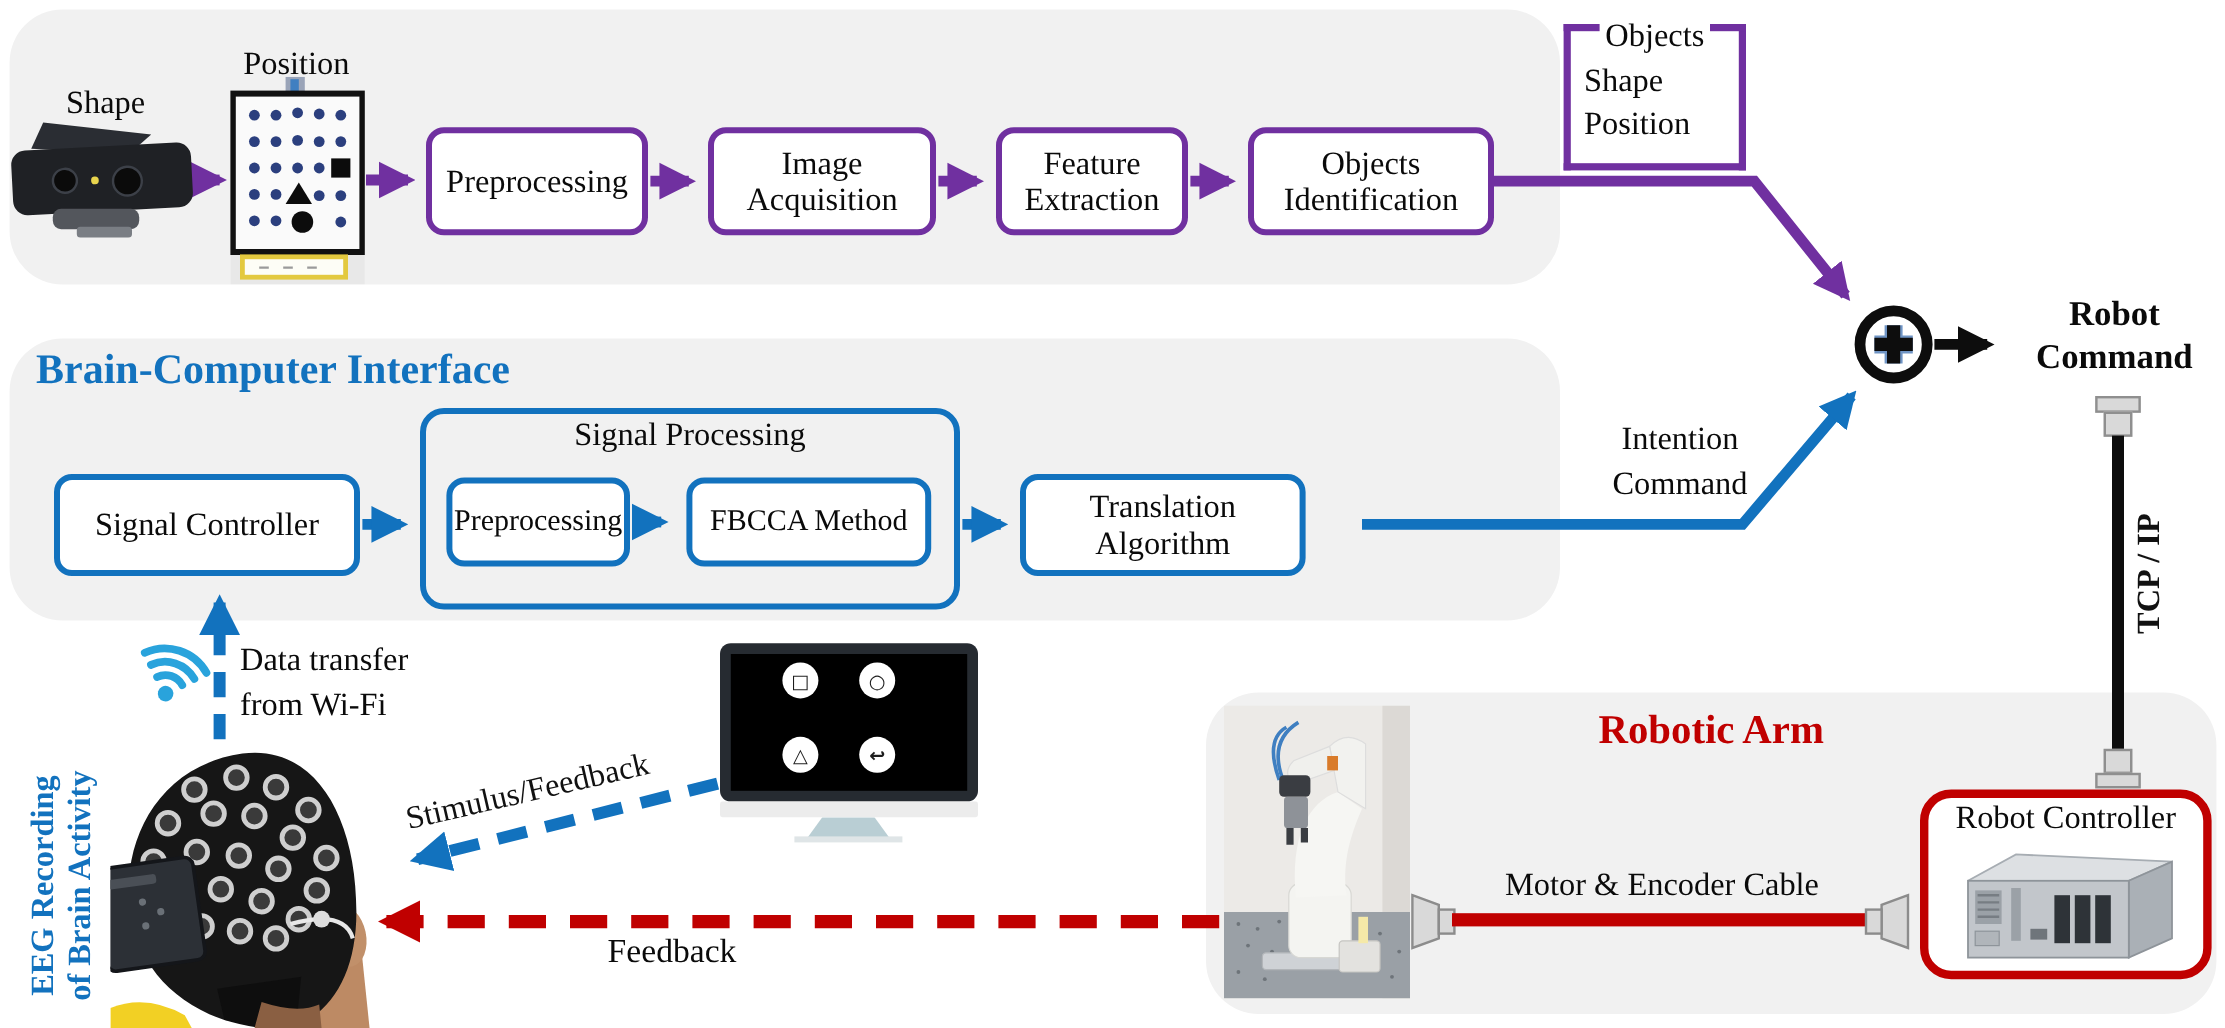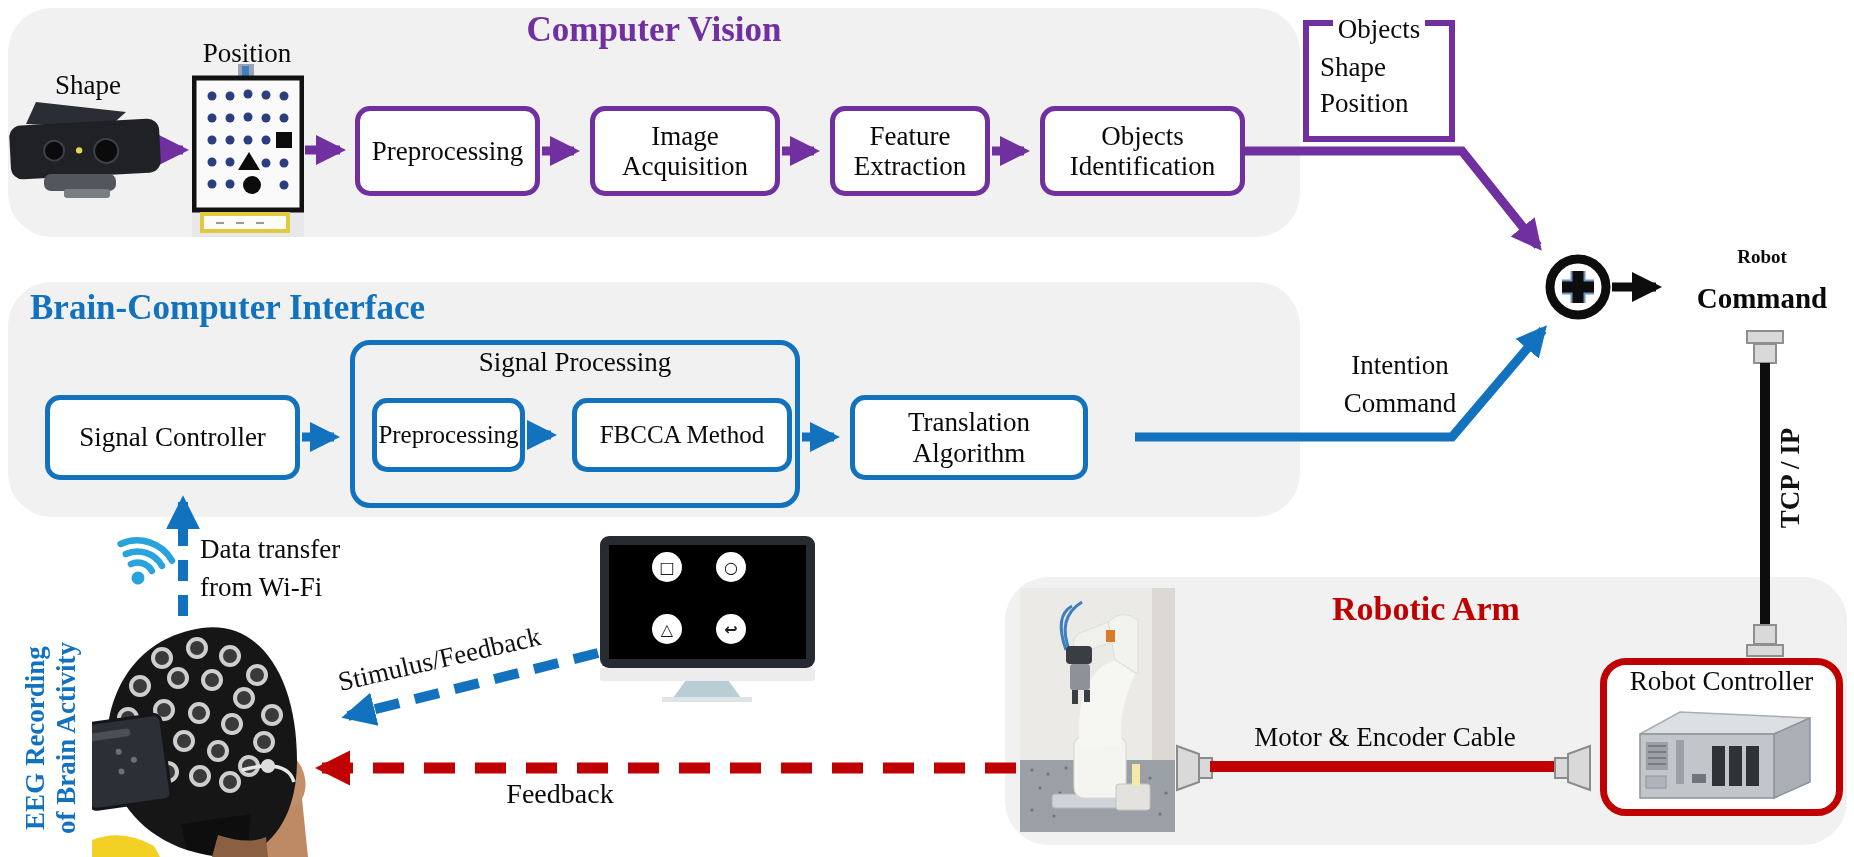--- a/index.html
+++ b/index.html
@@ -86,21 +86,20 @@
     <line x1="1016" y1="768" x2="322" y2="768" stroke="#C00000" stroke-width="11" stroke-dasharray="31 20" marker-end="url(#mR)"></line>
 
     <g transform="translate(138,578) rotate(18)" stroke="#29A3DC" fill="none" stroke-width="6.5" stroke-linecap="round">
       <circle cx="0" cy="0" r="6.5" fill="#29A3DC" stroke="none"></circle>
       <path d="M -11 -11 A 16 16 0 0 1 11 -11"></path>
       <path d="M -19 -19 A 28 28 0 0 1 19 -19"></path>
       <path d="M -27 -27 A 40 40 0 0 1 27 -27"></path>
     </g>
   </svg>
 
-  <div class="sec-title center" style="left:8px; top:10px; width:1292px; color:#7030A0;">Computer Vision</div>
 
   <div class="lbl center" style="left:28px; top:70px; width:120px;">Shape</div>
 
   <svg class="abs" style="left:8px; top:86px;" width="158" height="116" viewBox="0 0 158 116">
     <polygon points="28,16 118,26 100,42 18,38" fill="#2a2d33"></polygon>
     <g transform="rotate(-3 78 62)">
       <rect x="2" y="36" width="150" height="54" rx="12" fill="#1f2125"></rect>
       <circle cx="46" cy="63" r="10" fill="#0b0b0b" stroke="#3c4048" stroke-width="2"></circle>
       <circle cx="98" cy="66" r="12" fill="#0b0b0b" stroke="#3c4048" stroke-width="2"></circle>
       <circle cx="71" cy="64" r="3.2" fill="#e8d44d"></circle>
@@ -158,38 +157,38 @@
   <div class="lbl center" style="left:1303px; top:14px; width:152px; background:transparent;">Objects</div>
   <div class="lbl" style="left:1320px; top:52px; width:120px;">Shape</div>
   <div class="lbl" style="left:1320px; top:88px; width:120px;">Position</div>
 
   <svg class="sumcircle" style="left:1544px; top:253px;" width="68" height="68" viewBox="0 0 68 68">
     <circle cx="34" cy="34" r="28" fill="#fff" stroke="#0d0d0d" stroke-width="9"></circle>
     <path d="M34 18 V50 M18 34 H50" stroke="#6f94c4" stroke-width="15" stroke-linecap="butt"></path>
     <path d="M34 18 V50 M18 34 H50" stroke="#0d0d0d" stroke-width="11"></path>
   </svg>
 
-  <div class="lbl center bold" style="left:1677px; top:246px; width:170px; font-size:19px;">Robot</div>
+  <div class="lbl center bold" style="left:1677px; top:246px; width:170px; font-size:29px;">Robot</div>
   <div class="lbl center bold" style="left:1669px; top:282px; width:186px; font-size:29px;">Command</div>
 
   <div class="conn" style="left:1746px; top:330px; width:38px; height:14px;"></div>
   <div class="conn" style="left:1753px; top:343px; width:24px; height:21px;"></div>
   <div class="cable" style="left:1760px; top:363px; width:10px; height:262px;"></div>
   <div class="tcp" style="left:1705px; top:463px; width:170px; height:30px;">TCP / IP</div>
   <div class="conn" style="left:1753px; top:624px; width:24px; height:21px;"></div>
   <div class="conn" style="left:1746px; top:644px; width:38px; height:13px;"></div>
 
   <div class="sec-title" style="left:30px; top:288px; color:#1272BE;">Brain-Computer Interface</div>
 
   <div class="box blue" style="left:45px; top:395px; width:255px; height:85px;">Signal Controller</div>
 
   <div class="abs" style="left:350px; top:340px; width:450px; height:168px; border:5px solid #1272BE; border-radius:20px;"></div>
   <div class="lbl center" style="left:350px; top:347px; width:450px;">Signal Processing</div>
   <div class="box blue" style="left:372px; top:398px; width:153px; height:74px; font-size:25px;">Preprocessing</div>
-  <div class="box blue" style="left:572px; top:398px; width:220px; height:74px; font-size:25px;">FBCCA Method</div>
+  <div class="box blue" style="left:572px; top:398px; width:204px; height:74px; font-size:25px;">FBCCA Method</div>
 
   <div class="box blue" style="left:850px; top:395px; width:238px; height:85px;">Translation Algorithm</div>
 
   <div class="lbl center" style="left:1330px; top:350px; width:140px;">Intention</div>
   <div class="lbl center" style="left:1325px; top:388px; width:150px;">Command</div>
 
   <div class="lbl" style="left:200px; top:534px; width:260px;">Data transfer</div>
   <div class="lbl" style="left:200px; top:572px; width:260px;">from Wi-Fi</div>
 
   <div class="vtext" style="left:-90px; top:723px; width:250px; height:30px;">EEG Recording</div>

